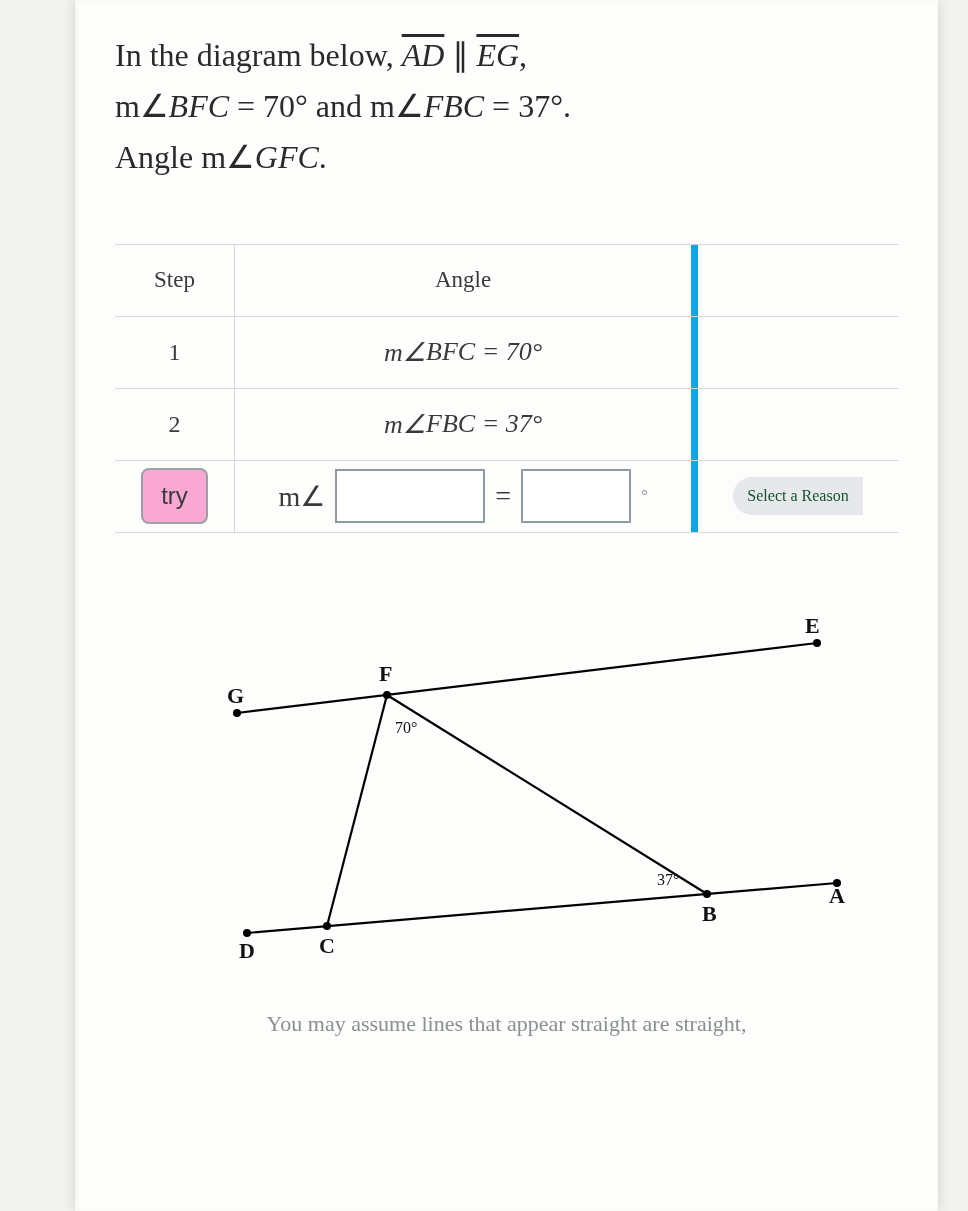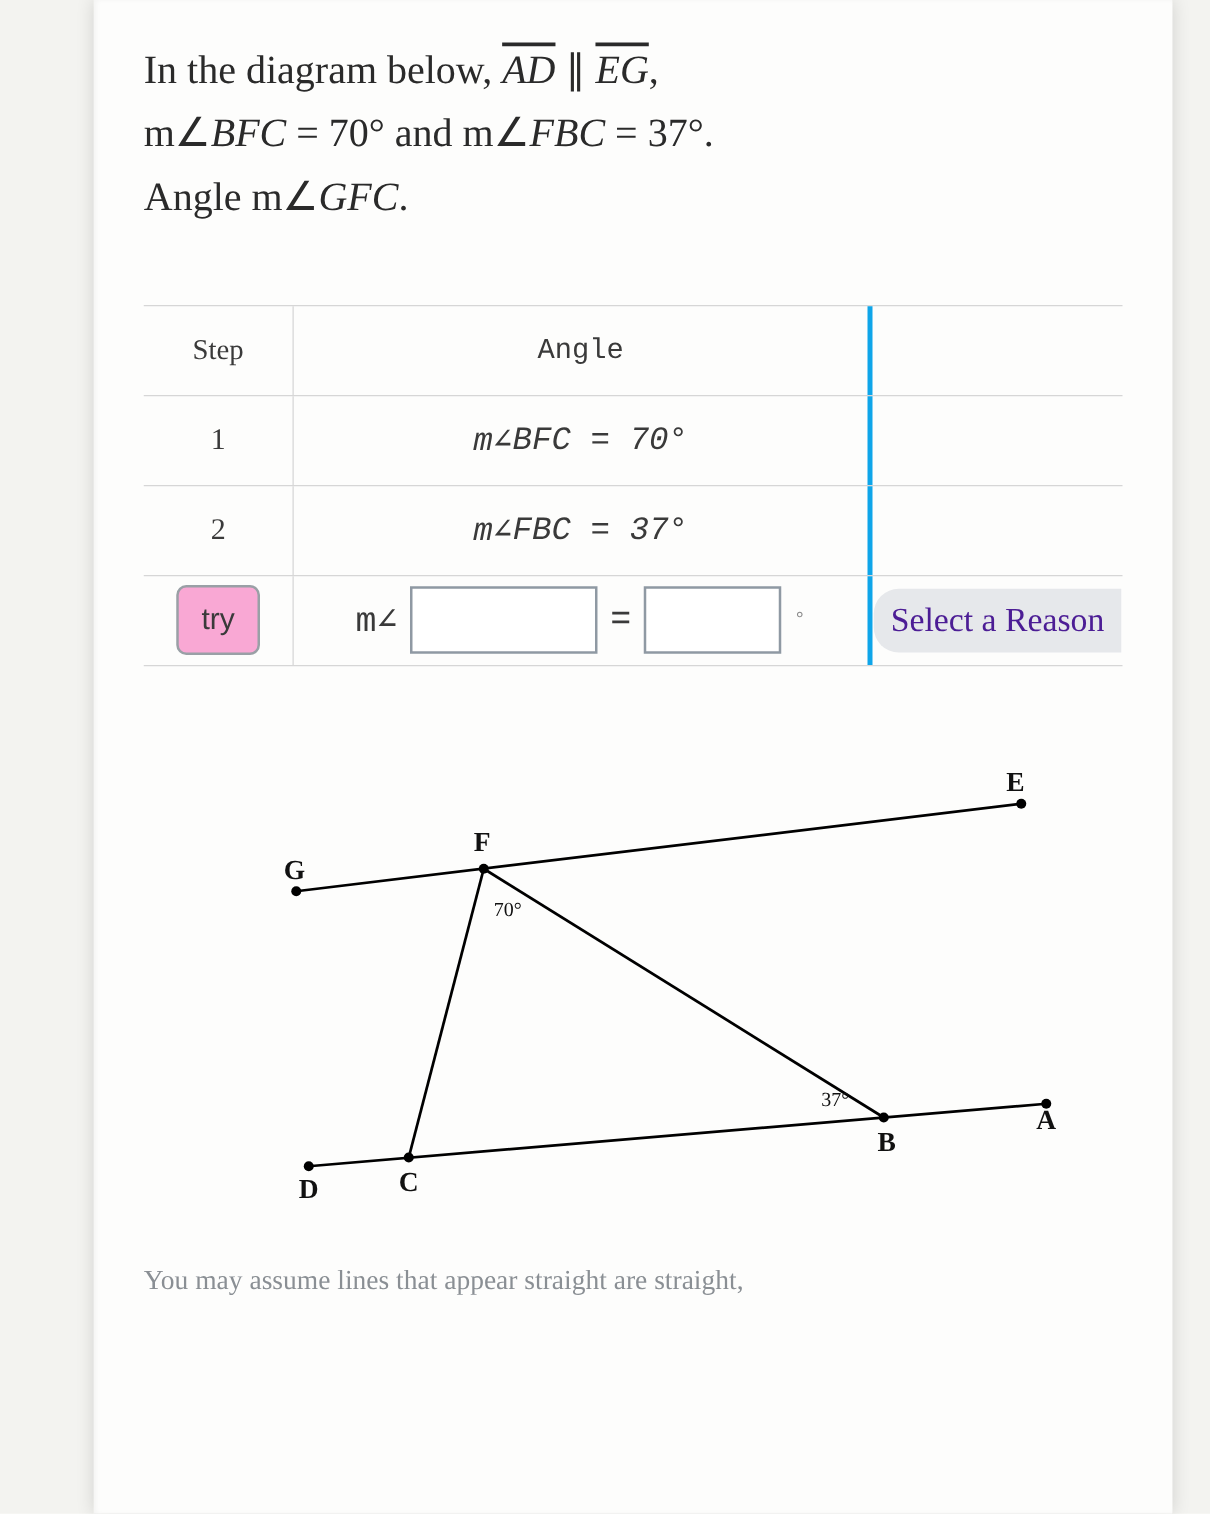--- a/index.html
+++ b/index.html
@@ -47,22 +47,21 @@
     display:flex;align-items:center;justify-content:center;
     align-self:stretch;
   }
   .trow .cangle {
     flex: 1;
     text-align: center;
     font-size: 26px;
     color: #3a3a3a;
     display:flex;align-items:center;justify-content:center;
     align-self:stretch;
-    border-right: 4px solid #0ea5e9;
-    font-family: Liberation Mono, monospace;
+    border-right: 7px solid #0ea5e9;
   }
   .trow .creason {
     width: 200px;
     display:flex;align-items:center;justify-content:center;
     align-self:stretch;
   }
   .thead .cstep, .thead .cangle { font-size: 23px; }
   .trow.try-row .cstep { border-right: 1px solid #d6d6d6; }
   .try-btn {
     border: 2px solid #9aa0a6;
@@ -83,41 +82,41 @@
     height: 54px;
     width: 150px;
     font-size: 24px;
     padding: 4px 8px;
     font-family: inherit;
   }
   .in-box.small { width: 110px; }
   .deg-sup { font-size: 16px; vertical-align: top; color:#888;}
   .reason-pill {
     background: #e6e8eb;
-    color: #4c1d95;
+    color: #14532d;
     border-radius: 20px 0 0 20px;
     padding: 10px 14px;
-    font-size: 27px;
+    font-size: 16px;
     cursor:pointer;
     white-space: nowrap;
   }
 
   .diagram-wrap {
     margin-top: 70px;
     display:flex;
     justify-content:center;
   }
   svg .pt-label { font: bold 22px Georgia, serif; fill:#111; }
   svg .ang-label { font: 16px Georgia, serif; fill:#111; }
   svg .ln { stroke:#000; stroke-width:2.2; fill:none; }
   svg .dot { fill:#000; }
 
   .footnote {
     margin-top: 24px;
-    text-align:left;
+    text-align:center;
     color:#8a8f94;
     font-size: 22px;
     line-height:1.5;
   }
 </style>
 </head>
 <body>
 
 <div class="page">
 

